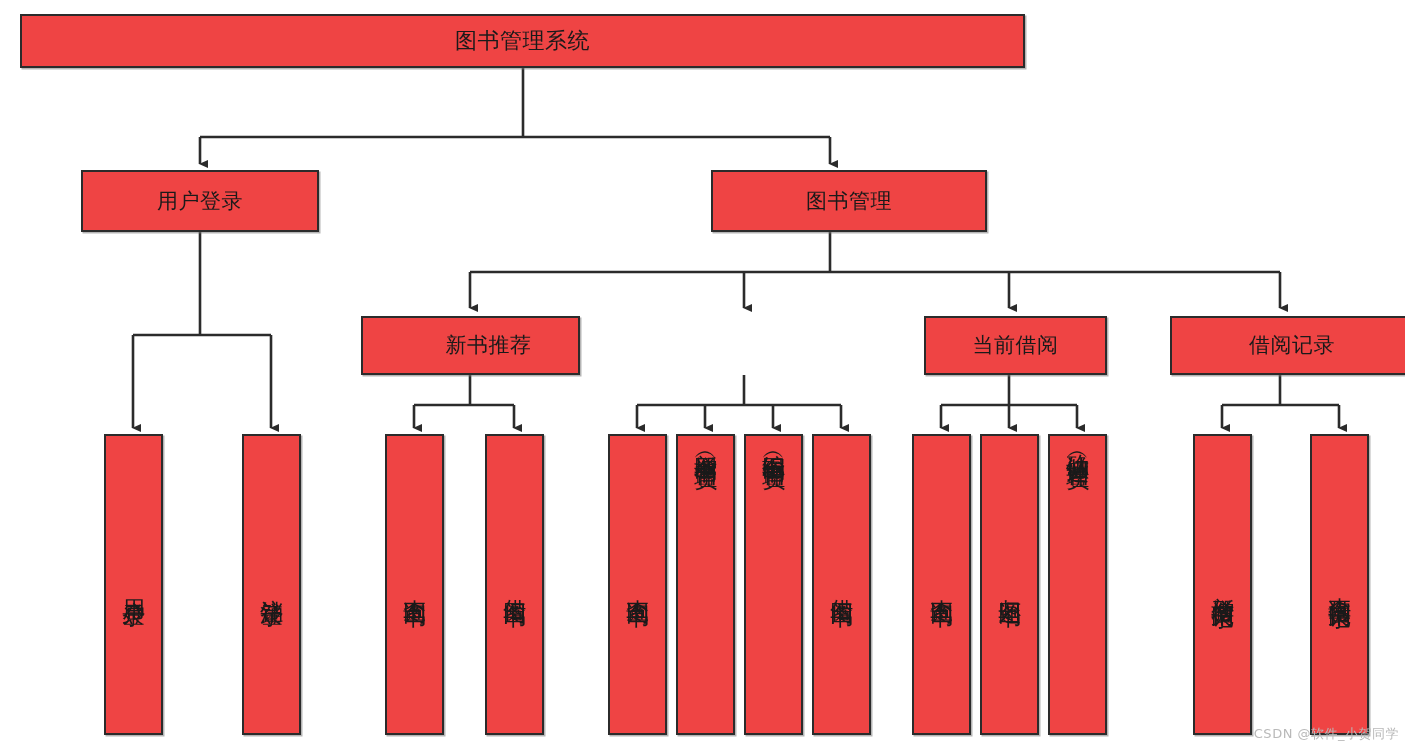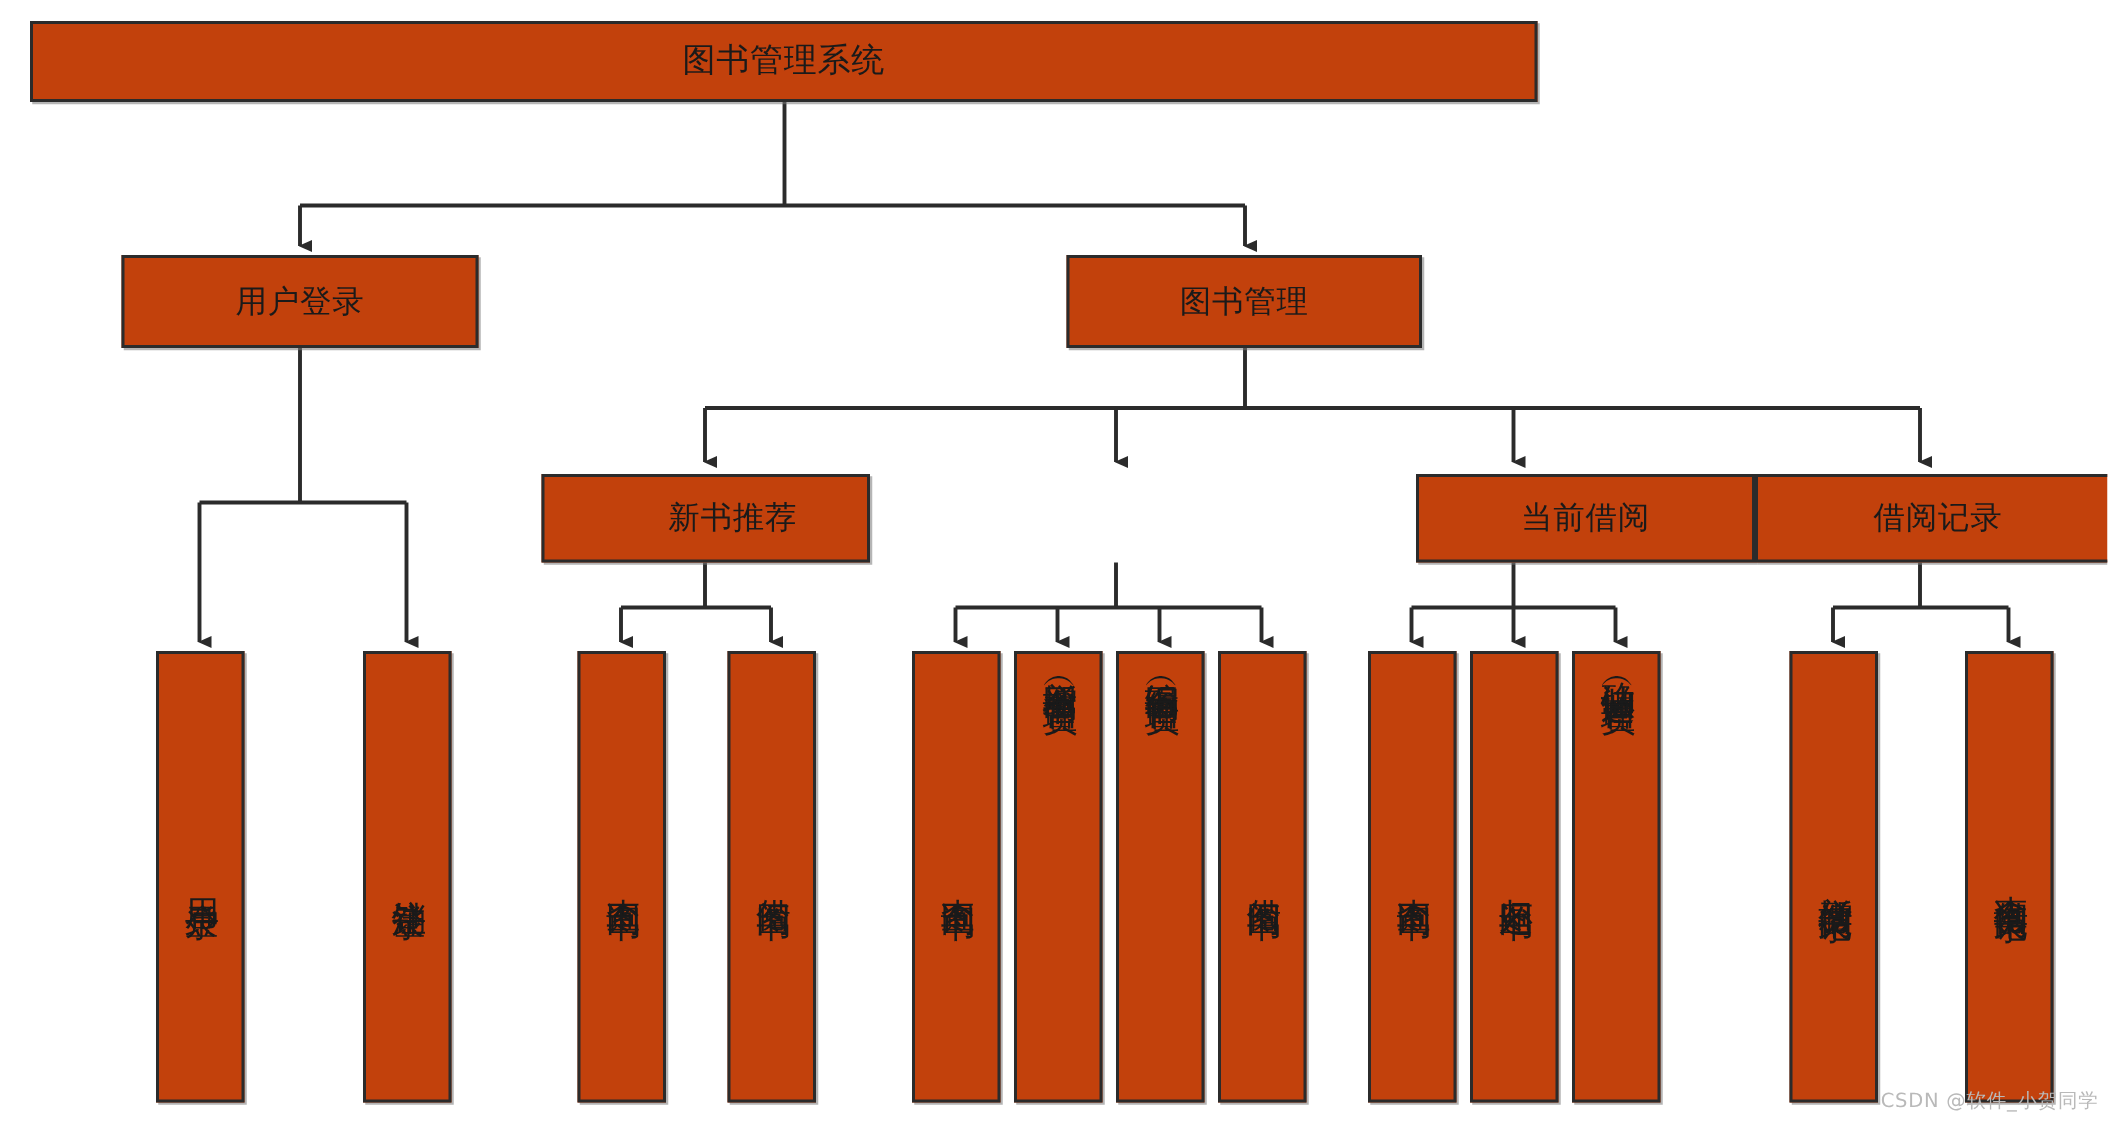--- a/index.html
+++ b/index.html
@@ -22,21 +22,21 @@
     position: absolute;
     left: 0;
     top: 0;
     width: 1405px;
     height: 747px;
     pointer-events: none;
   }
   .node {
     position: absolute;
     box-sizing: border-box;
-    background: #c2410c;
+    background: #ef4444;
     border: 2px solid #2b2b2b;
     box-shadow: 1.5px 1.5px 0 0 rgba(120,120,120,0.55);
     display: flex;
     align-items: center;
     justify-content: center;
     color: #1a1a1a;
   }
   .node-label {
     display: block;
     text-align: center;
@@ -139,30 +139,30 @@
   </svg>
 
   <div class="node h root" style="left:20px; top:14px; width:1005px; height:54px;">
     <span class="node-label">图书管理系统</span>
   </div>
 
   <div class="node h" style="left:81px; top:170px; width:238px; height:62px;">
     <span class="node-label">用户登录</span>
   </div>
 
-  <div class="node h" style="left:711px; top:170px; width:237px; height:62px;">
+  <div class="node h" style="left:711px; top:170px; width:276px; height:62px;">
     <span class="node-label">图书管理</span>
   </div>
 
   <div class="node h" style="left:361px; top:316px; width:219px; height:59px;padding-left:36px;">
     <span class="node-label">新书推荐</span>
   </div>
 
 
-  <div class="node h" style="left:944px; top:316px; width:226px; height:59px;">
+  <div class="node h" style="left:924px; top:316px; width:183px; height:59px;">
     <span class="node-label">当前借阅</span>
   </div>
 
   <div class="node h" style="left:1170px; top:316px; width:244px; height:59px;">
     <span class="node-label">借阅记录</span>
   </div>
 
   <div class="node v center" style="left:104px; top:434px; width:59px; height:301px;">
     <span class="node-label">用户登录</span>
   </div>

